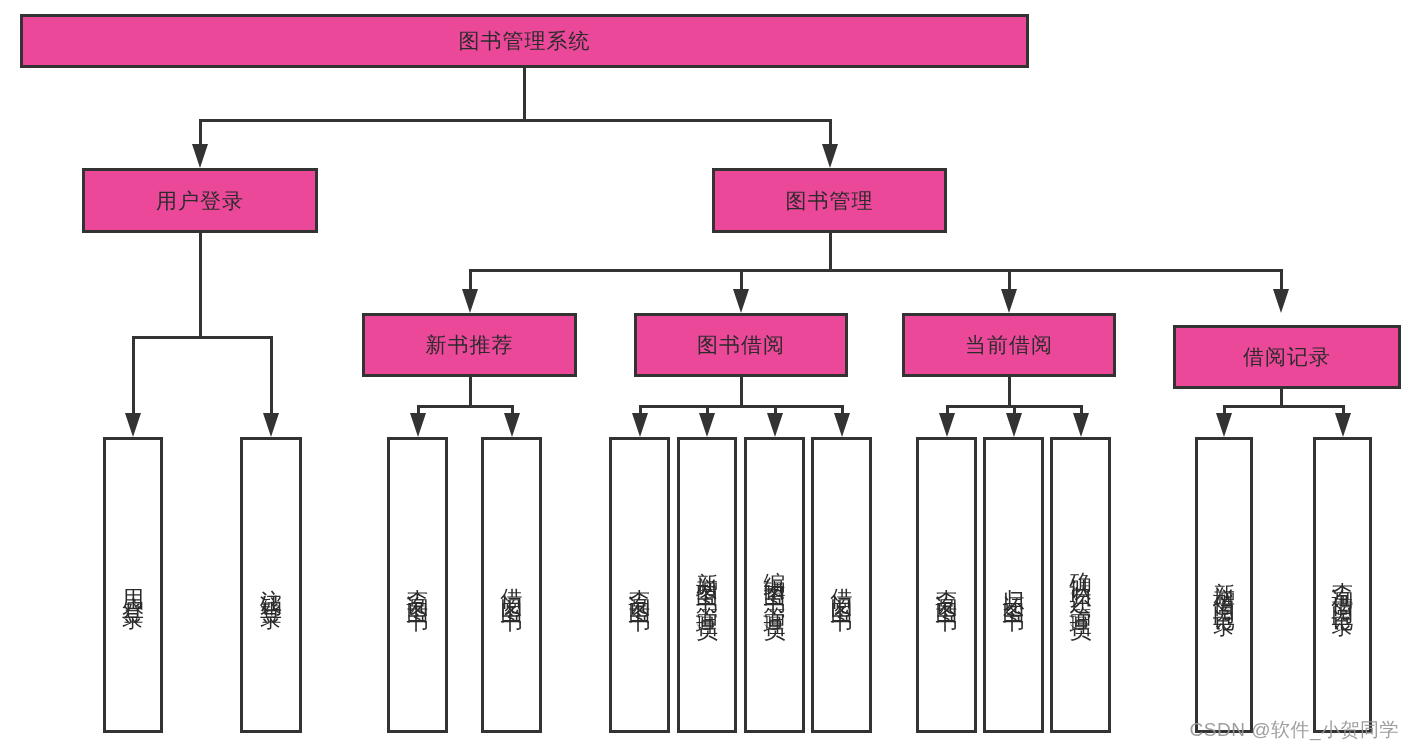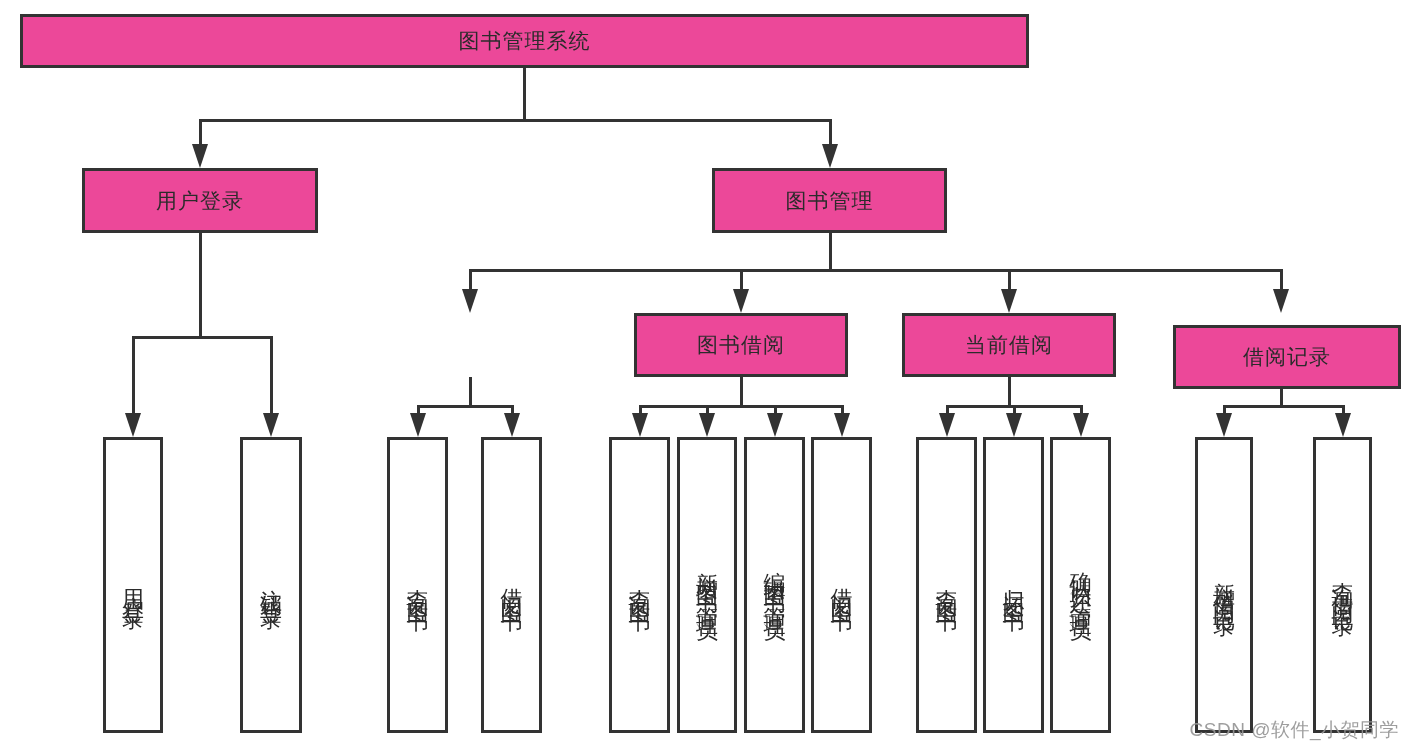--- a/index.html
+++ b/index.html
@@ -63,20 +63,23 @@
     <span>图书管理系统</span>
   </div>
 
   <div class="hbox" id="n-user-login">
     <span>用户登录</span>
   </div>
   <div class="hbox" id="n-book-mgmt">
     <span>图书管理</span>
   </div>
 
+  <div class="hbox" id="n-new-rec">
+    <span>新书推荐</span>
+  </div>
   <div class="hbox" id="n-current-borrow">
     <span>当前借阅</span>
   </div>
   <div class="hbox" id="n-book-borrow">
     <span>图书借阅</span>
   </div>
   <div class="hbox" id="n-borrow-record">
     <span>借阅记录</span>
   </div>
 

